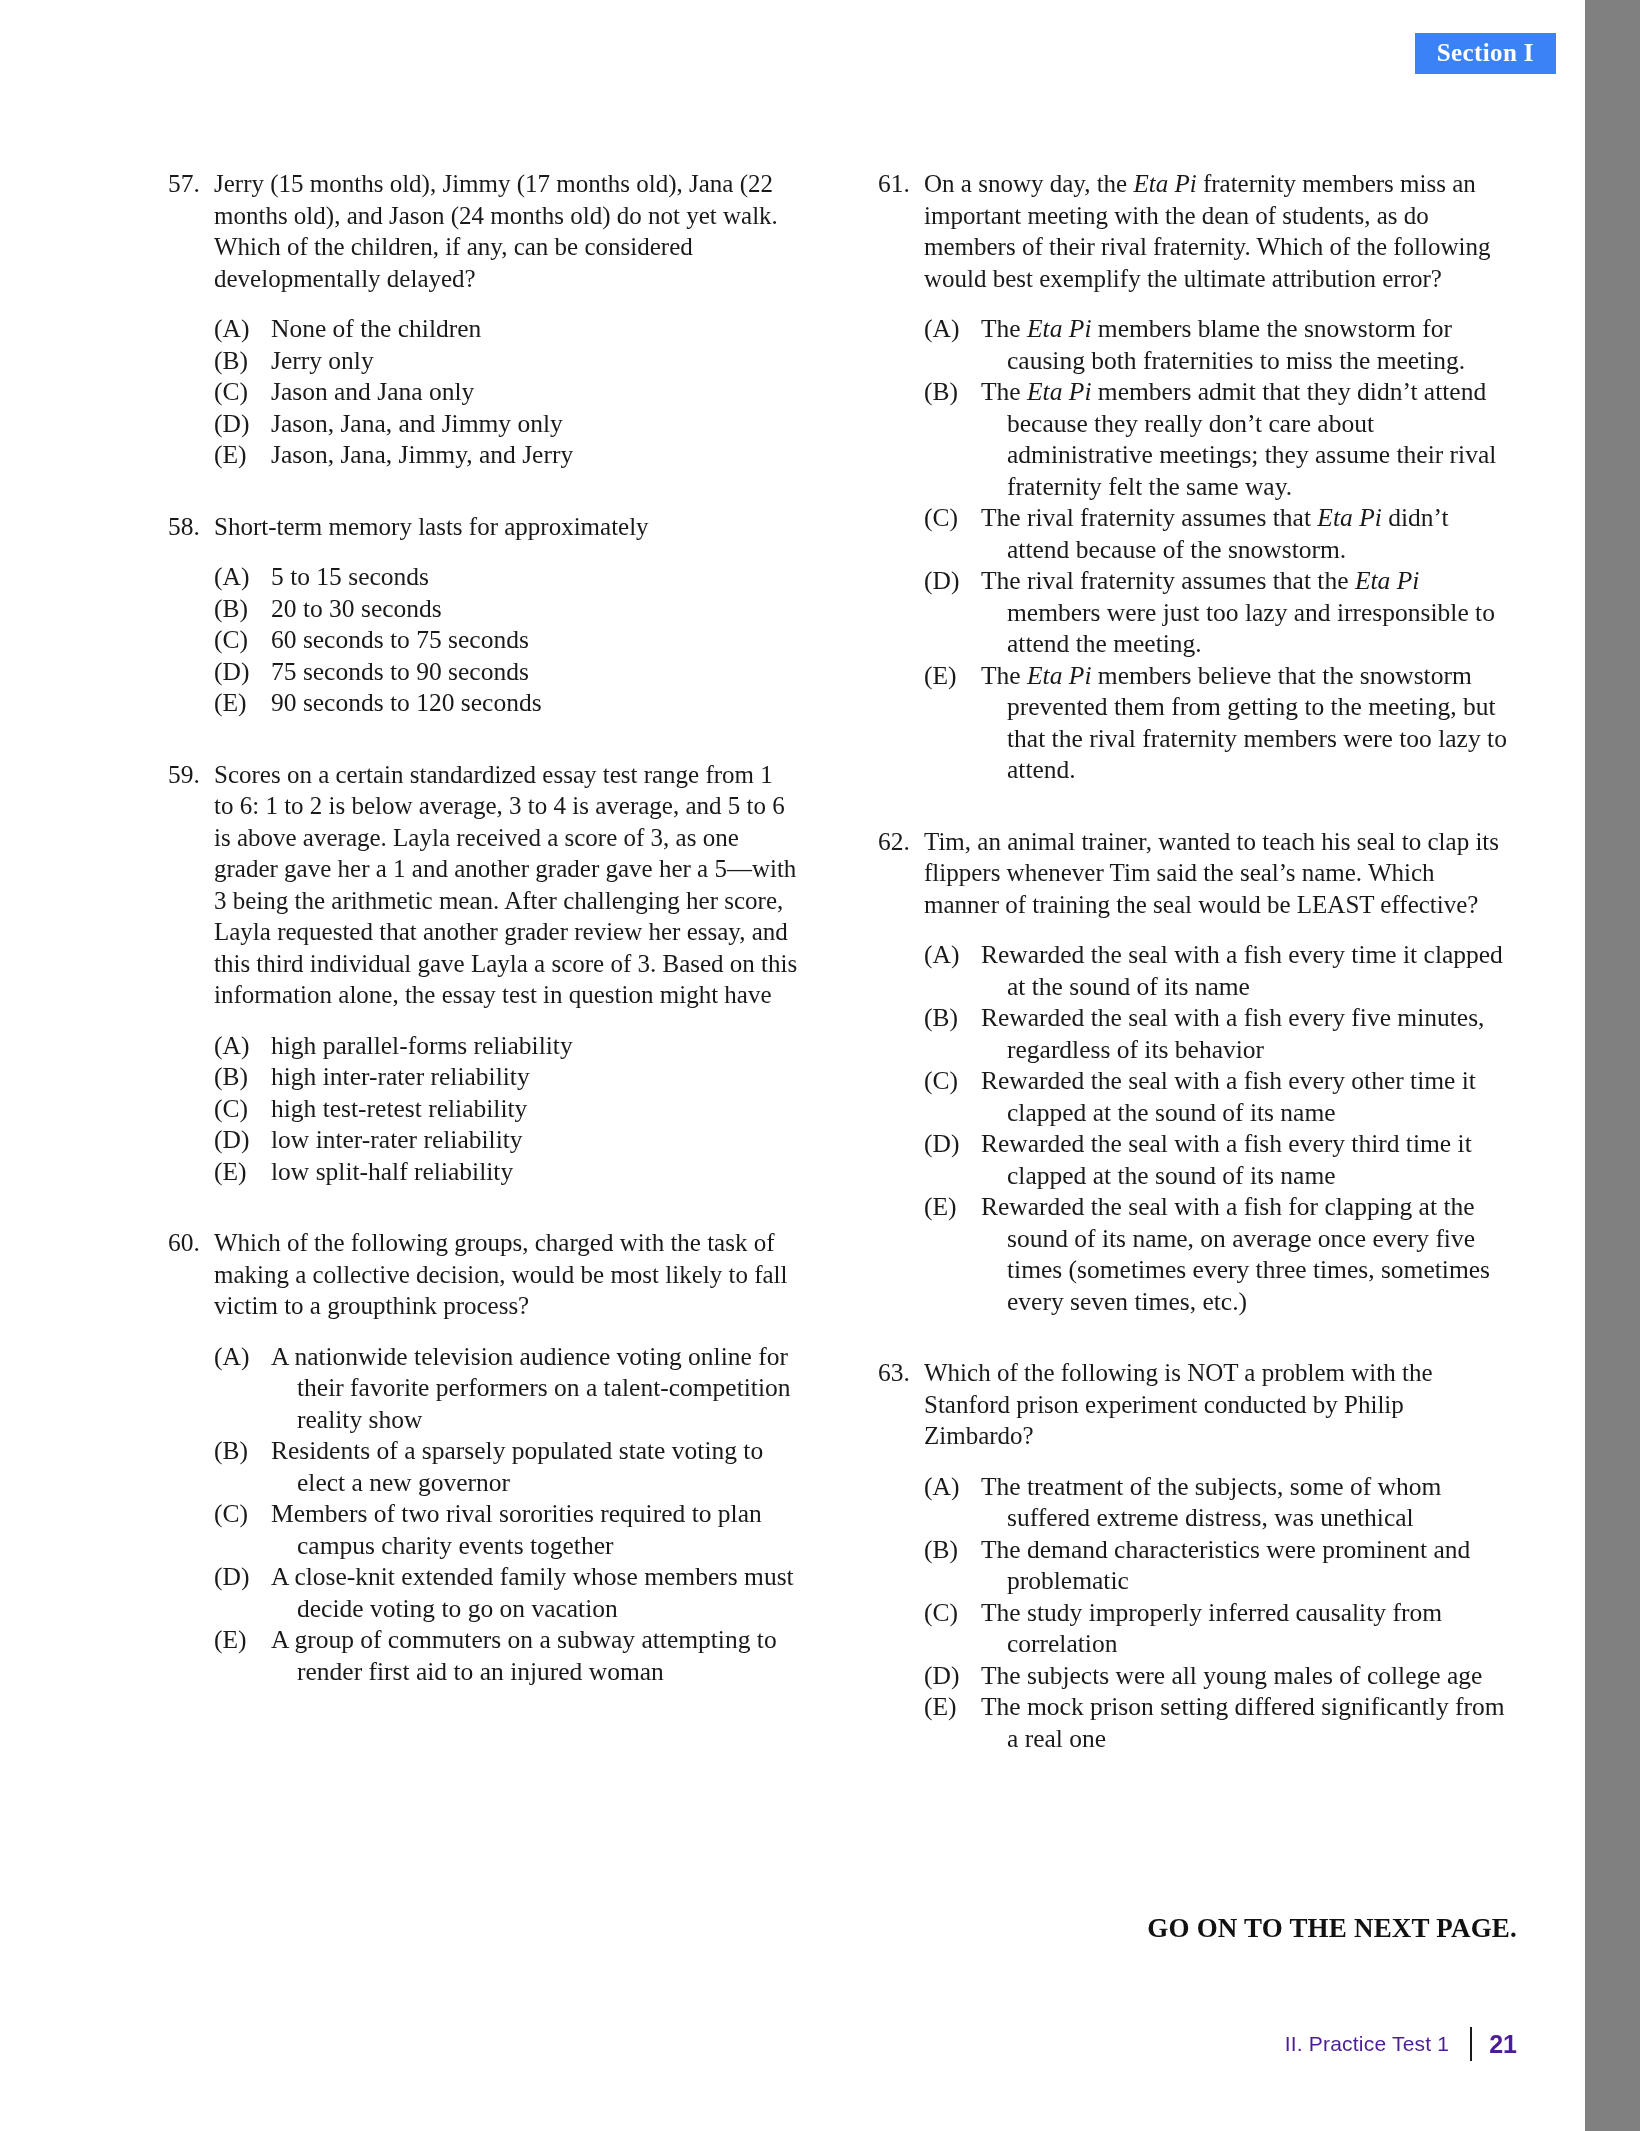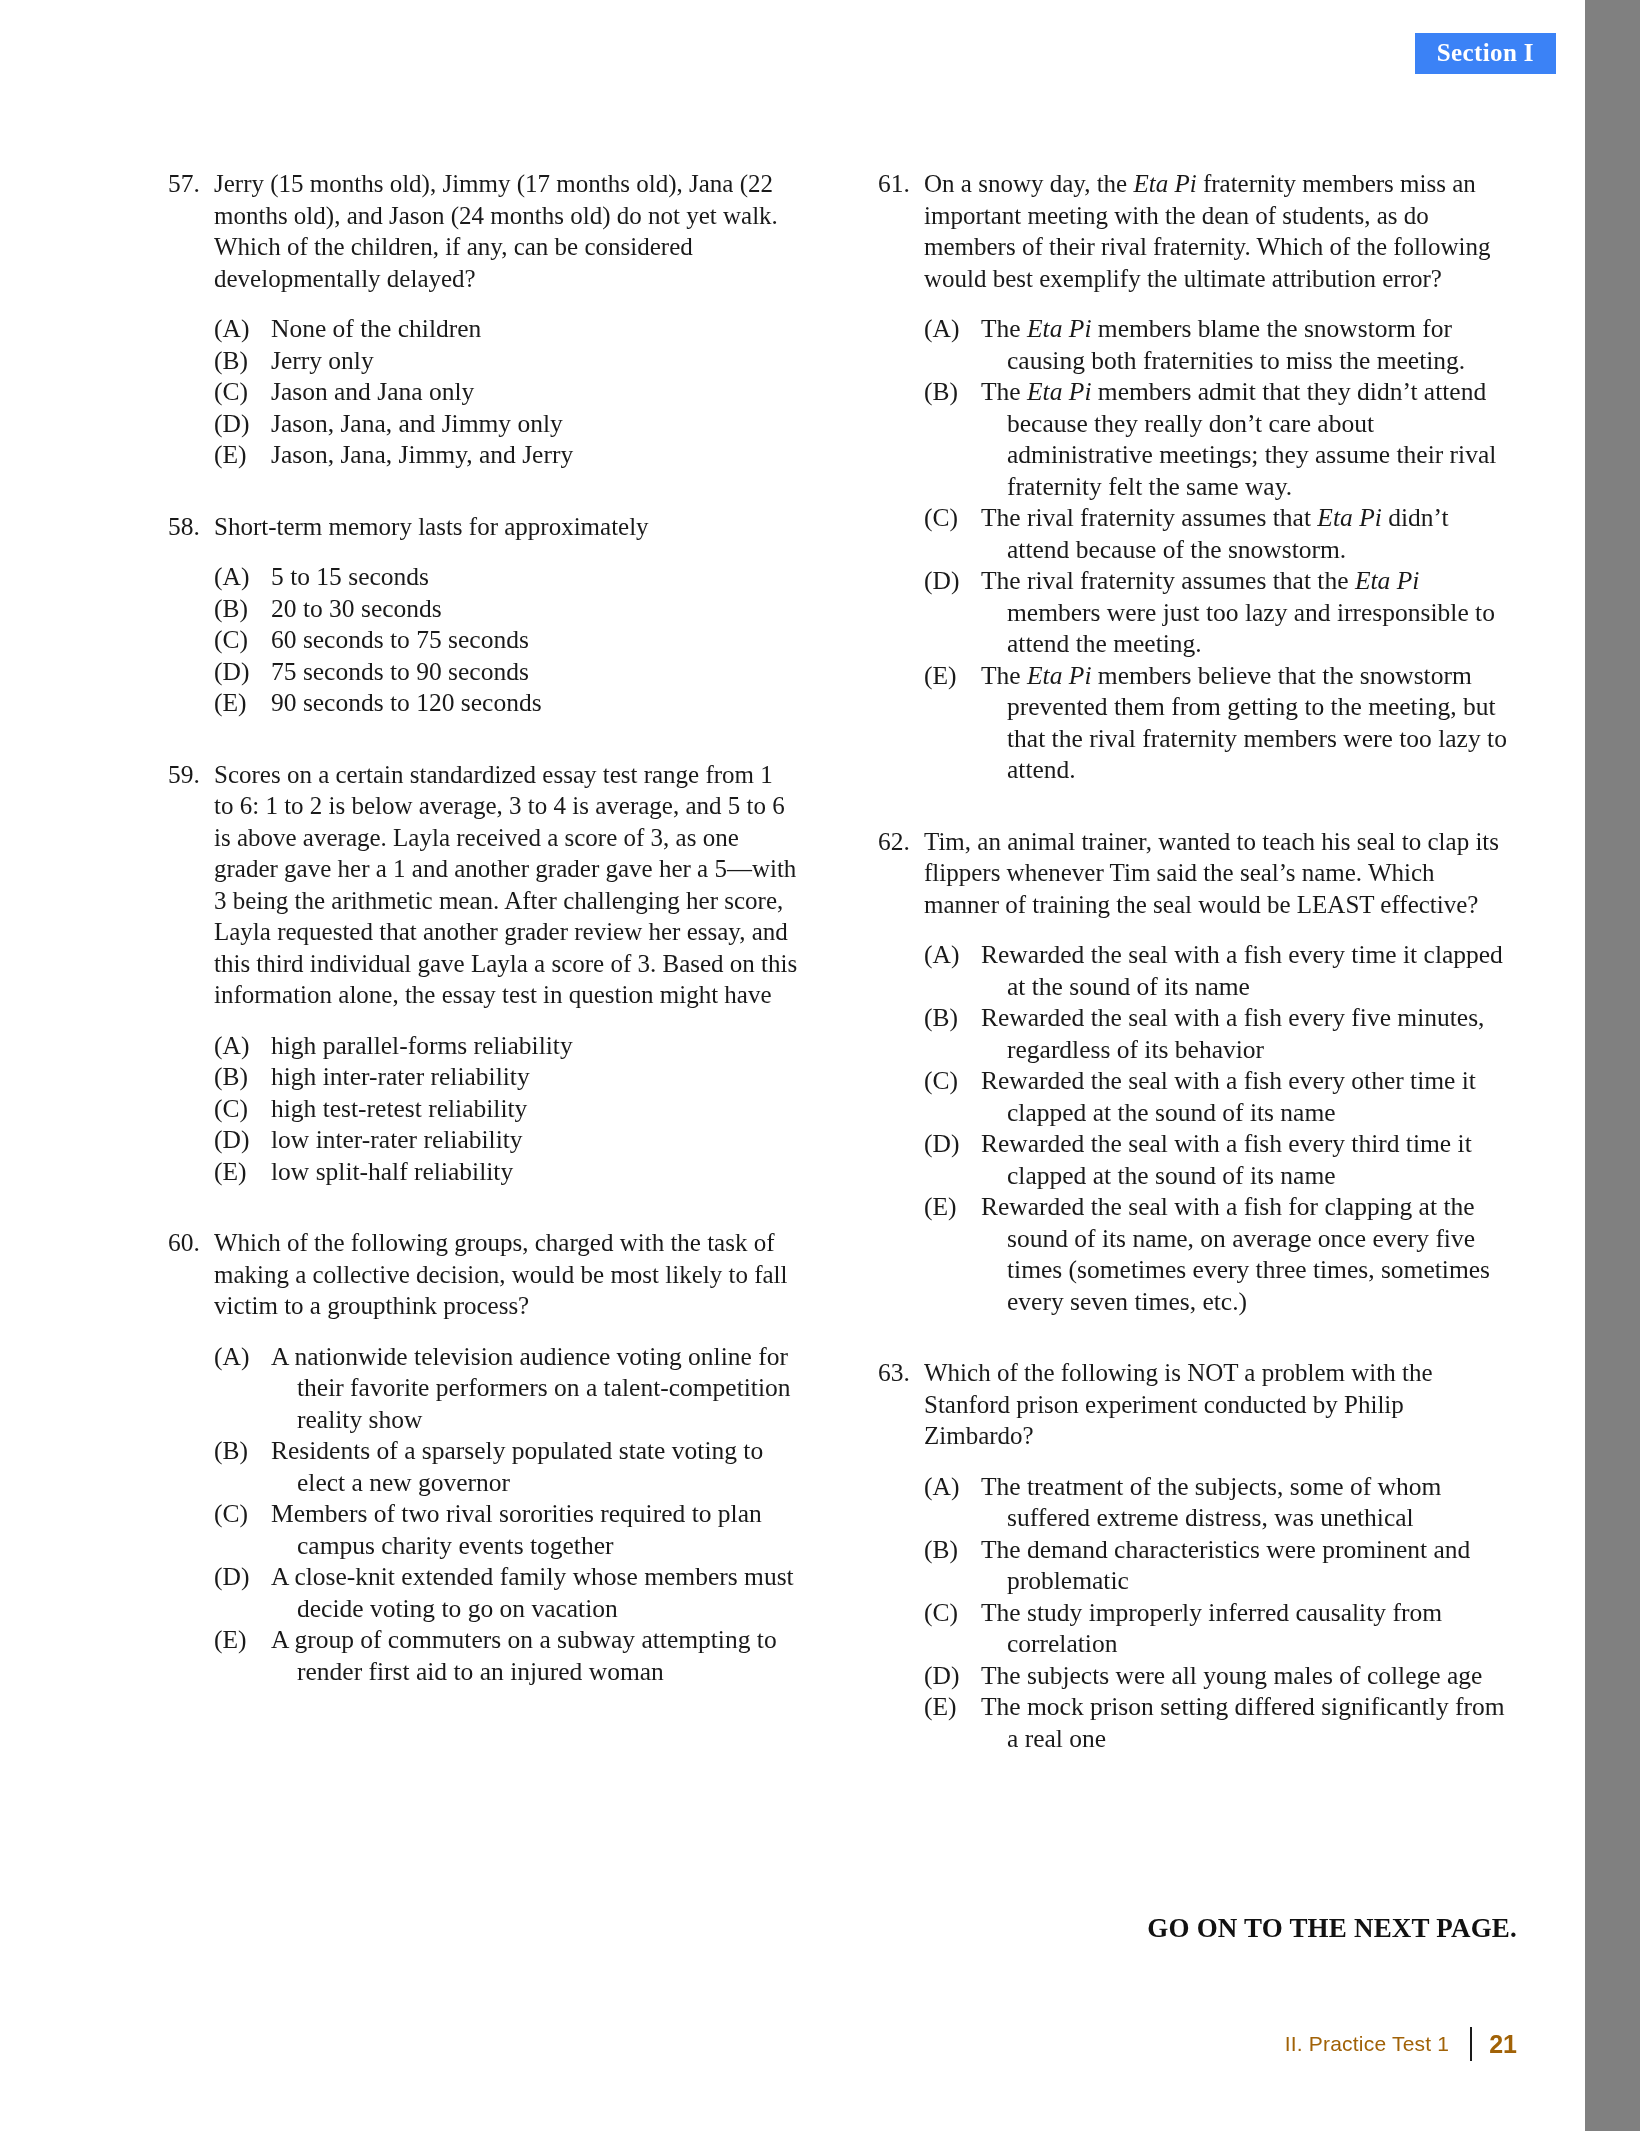--- a/index.html
+++ b/index.html
@@ -111,21 +111,21 @@
     letter-spacing: 0.2px;
     color: #111111;
   }
   .page-footer {
     position: absolute;
     right: 123px;
     top: 2027px;
     display: flex;
     align-items: center;
     font-family: "Liberation Sans", sans-serif;
-    color: #a16207;
+    color: #4c1d95;
   }
   .footer-label {
     font-size: 21px;
     letter-spacing: 0.2px;
   }
   .footer-rule {
     width: 2px;
     height: 34px;
     background: #1a1a1a;
     margin: 0 17px 0 21px;

